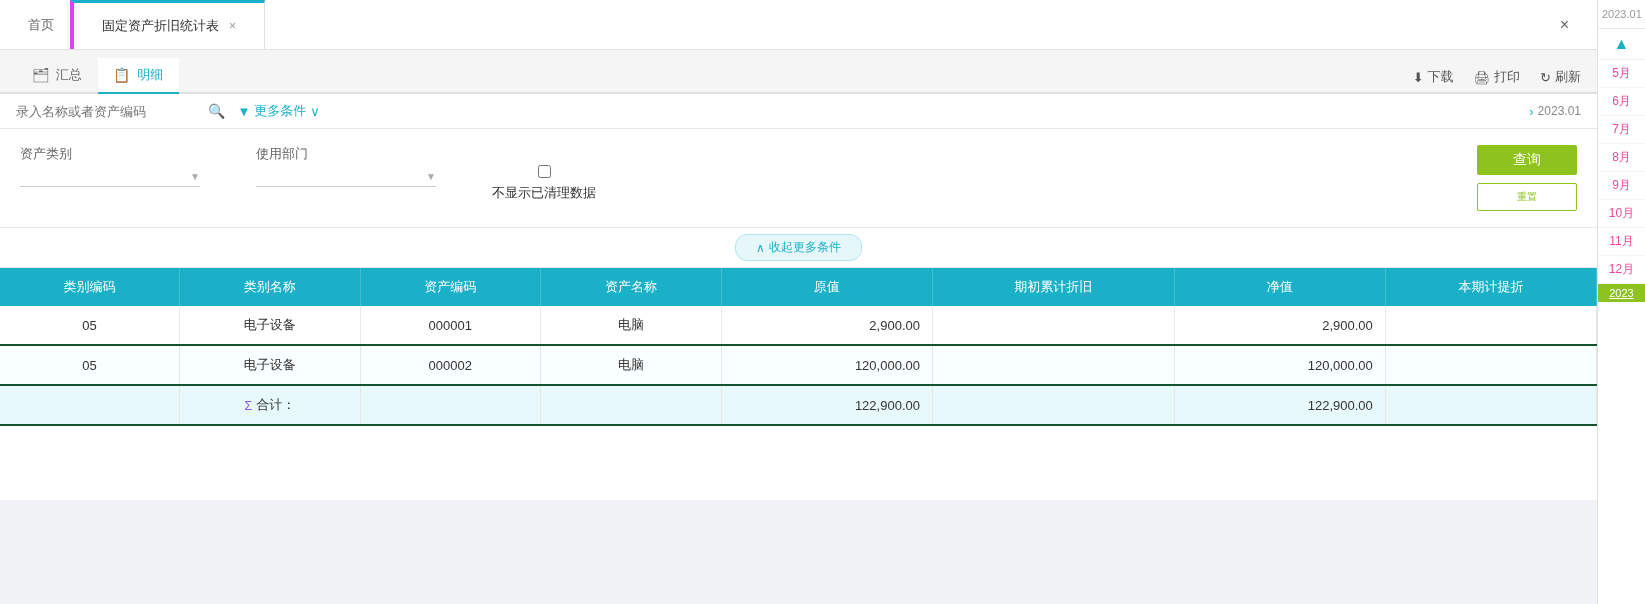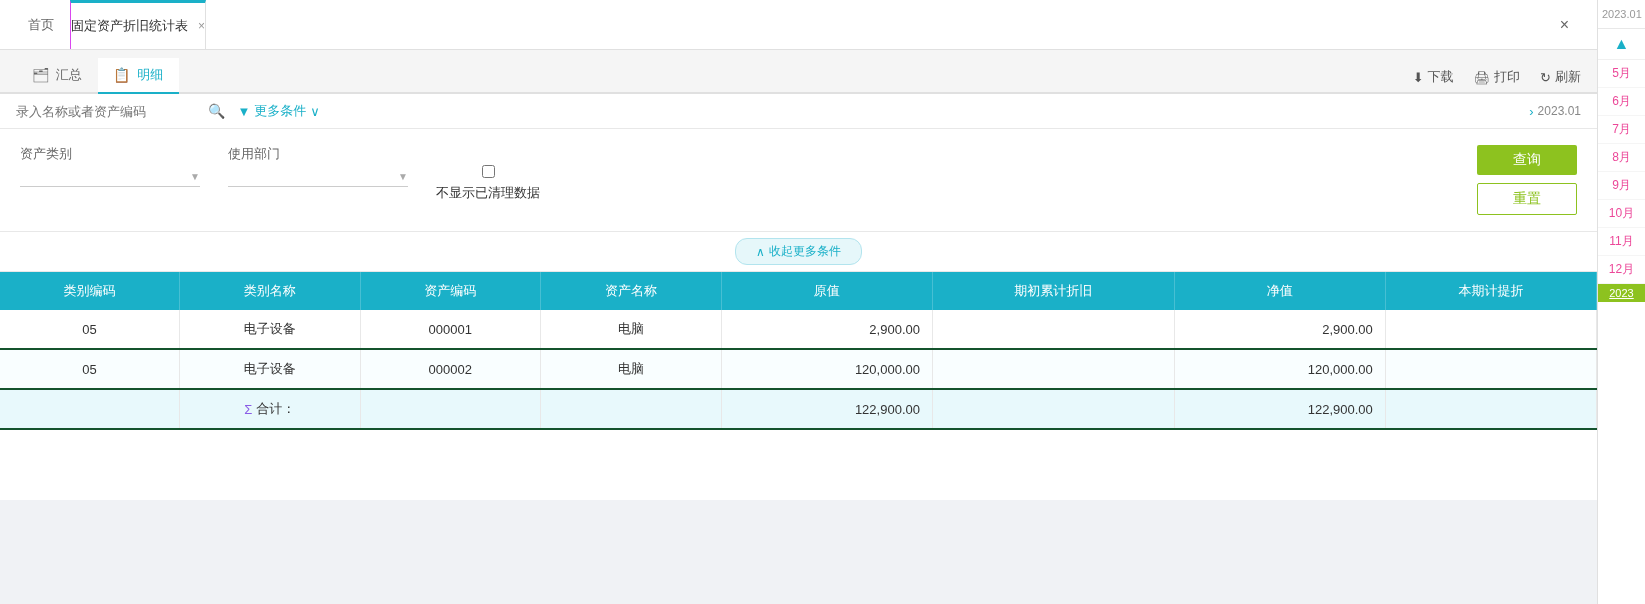--- a/index.html
+++ b/index.html
@@ -32,23 +32,23 @@
       height: 100%;
       display: flex;
       align-items: center;
     }
     .nav-tab {
       display: flex;
       align-items: center;
       gap: 6px;
       background: #fff;
       border-top: 3px solid #1ab0c8;
-      border-left: 1px solid #d946ef;
+      border-left: 4px solid #d946ef;
       border-right: 1px solid #e0e0e0;
-      padding: 0 0;
+      padding: 0 28px;
       height: 100%;
       font-size: 13px;
       color: #333;
       cursor: pointer;
       position: relative;
     }
     .close-btn {
       color: #999;
       font-size: 12px;
       cursor: pointer;
@@ -142,21 +142,21 @@
       cursor: pointer;
     }
 
     
     .adv-filter {
       background: #fff;
       padding: 16px 20px;
       border-bottom: 1px solid #e8e8e8;
       display: flex;
       align-items: flex-start;
-      gap: 28px;
+      gap: 56px;
       flex-wrap: wrap;
       justify-content: flex-end;
     }
     .filter-field {
       display: flex;
       flex-direction: column;
       gap: 4px;
       min-width: 180px;
     }
     .filter-label {
@@ -202,21 +202,21 @@
       font-size: 14px;
       cursor: pointer;
       border-radius: 2px;
       min-width: 100px;
     }
     .btn-reset {
       background: #fff;
       color: #8dc21f;
       border: 1px solid #8dc21f;
       padding: 6px 32px;
-      font-size: 14px;
+      font-size: 10px;
       cursor: pointer;
       border-radius: 2px;
       min-width: 100px;
     }
 
     
     .collapse-bar {
       display: flex;
       justify-content: center;
       align-items: center;

